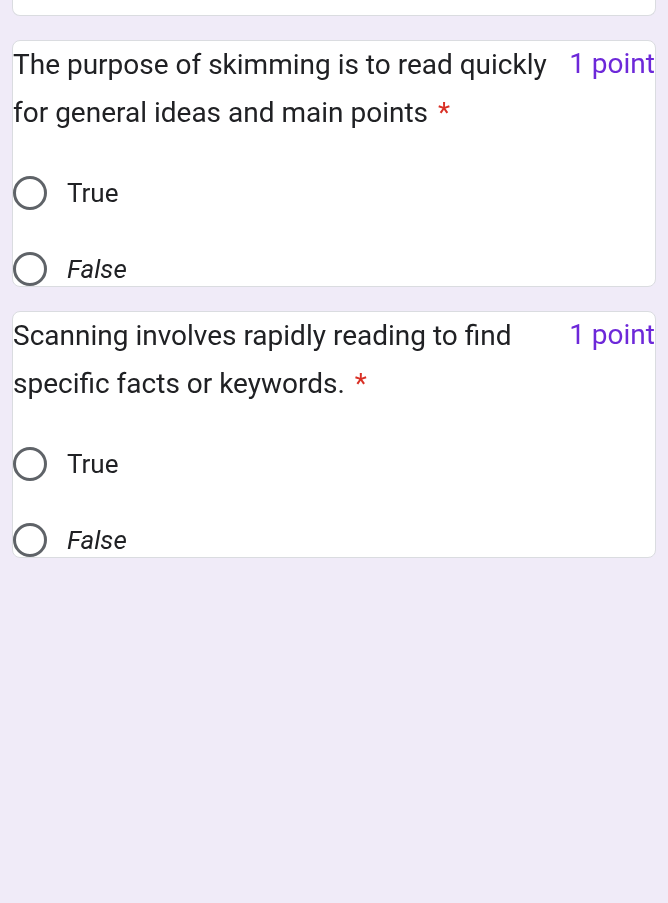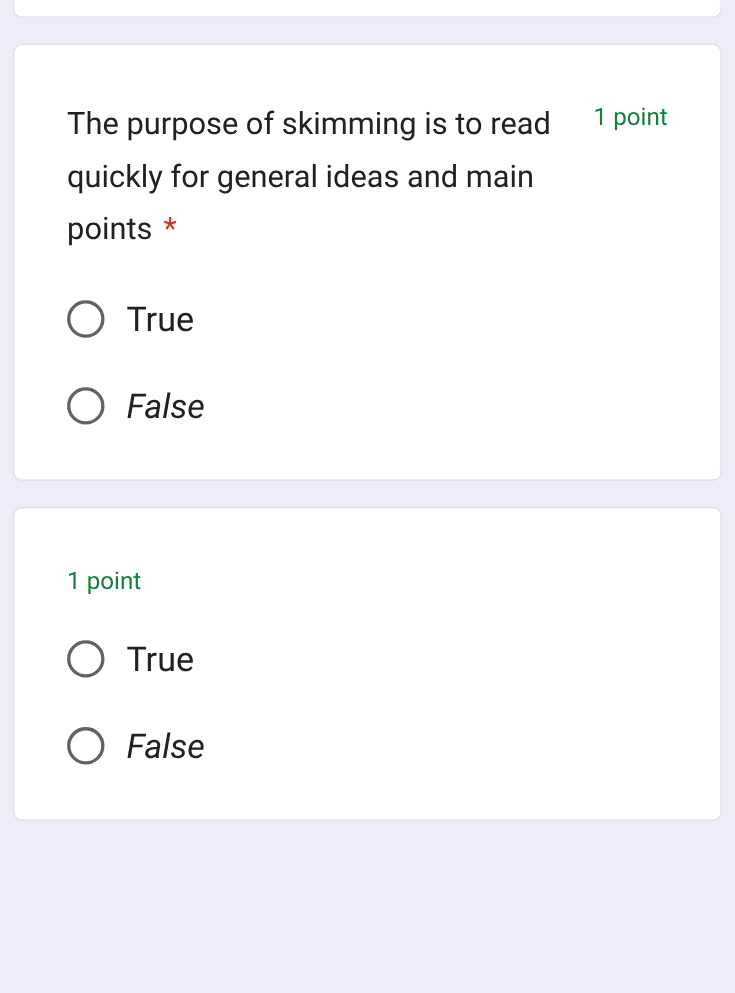--- a/index.html
+++ b/index.html
@@ -20,21 +20,20 @@
       height: 16px;
       margin-bottom: 24px;
       border-top: none;
       border-top-left-radius: 0;
       border-top-right-radius: 0;
     }
     .card {
       background: #ffffff;
       border: 1px solid #dadce0;
       border-radius: 8px;
-      padding: 48px;
       margin-bottom: 24px;
     }
     .question-header {
       display: flex;
       align-items: flex-start;
       gap: 12px;
       margin-bottom: 40px;
     }
     .question-title-wrap {
       flex: 1;
@@ -46,22 +45,22 @@
       font-weight: 400;
       letter-spacing: 0;
       display: inline;
     }
     .required-asterisk {
       color: #d93025;
       font-size: 28px;
       margin-left: 6px;
     }
     .points {
-      color: #15803d;
-      font-size: 22px;
+      color: #6d28d9;
+      font-size: 28px;
       white-space: nowrap;
       padding-top: 6px;
     }
     .option-row {
       display: flex;
       align-items: center;
       gap: 20px;
       margin-bottom: 42px;
       cursor: pointer;
     }
@@ -70,21 +69,21 @@
       font-style: italic;
     }
     .radio-circle {
       width: 34px;
       height: 34px;
       border: 3px solid #5f6368;
       border-radius: 50%;
       flex-shrink: 0;
     }
     .option-label {
-      font-size: 31px;
+      font-size: 26px;
       color: #202124;
       font-weight: 400;
     }
   </style>
 </head>
 <body>
 
 <div class="card-stub"></div>
 
 <div class="card">
@@ -100,20 +99,24 @@
     <span class="option-label">True</span>
   </div>
   <div class="option-row">
     <div class="radio-circle"></div>
     <span class="option-label">False</span>
   </div>
 </div>
 
 <div class="card">
   <div class="question-header">
+    <div class="question-title-wrap">
+      <span class="question-title">Scanning involves rapidly reading to find specific facts or keywords.</span>
+      <span class="required-asterisk">*</span>
+    </div>
     <div class="points">1 point</div>
   </div>
   <div class="option-row">
     <div class="radio-circle"></div>
     <span class="option-label">True</span>
   </div>
   <div class="option-row">
     <div class="radio-circle"></div>
     <span class="option-label">False</span>
   </div>

